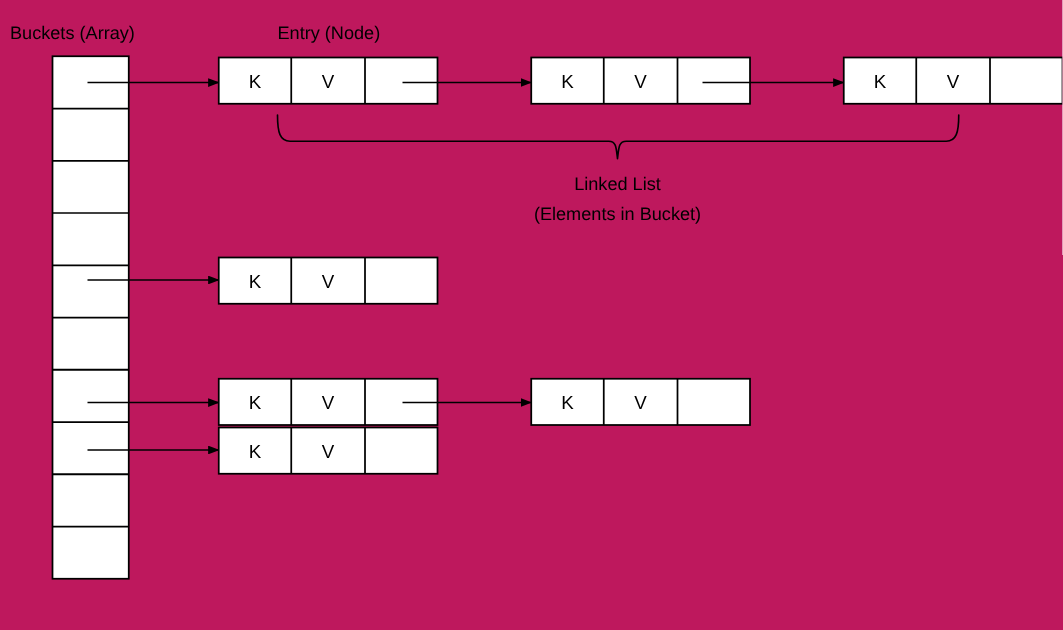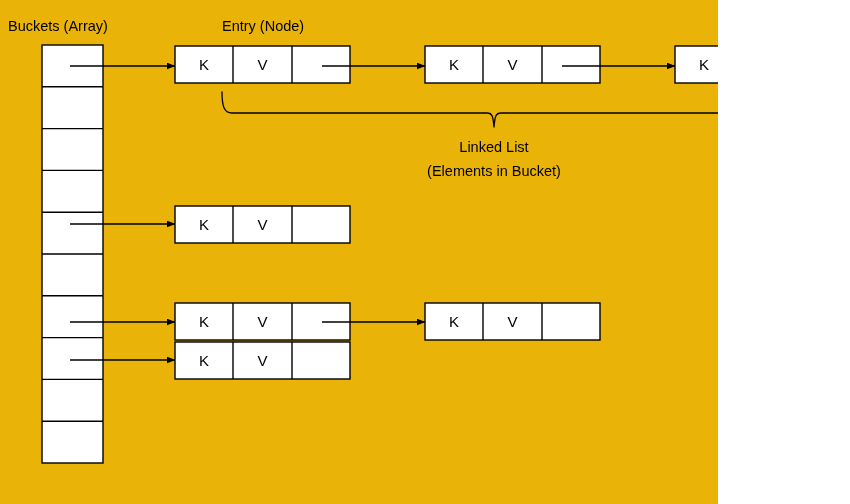--- a/index.html
+++ b/index.html
@@ -5,23 +5,23 @@
   html, body {
     margin: 0;
     padding: 0;
     background: #ffffff;
   }
   body {
     font-family: "Liberation Sans", sans-serif;
   }
   #canvas {
     position: relative;
-    width: 718px;
+    width: 850px;
     height: 504px;
-    background: #eab308;
+    background: #be185d;
     overflow: hidden;
   }
   #canvas svg {
     position: absolute;
     left: 0;
     top: 0;
   }
   .diag-text {
     font-family: "Liberation Sans", sans-serif;
     font-size: 14.5px;

